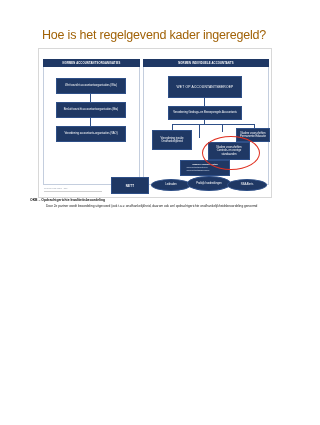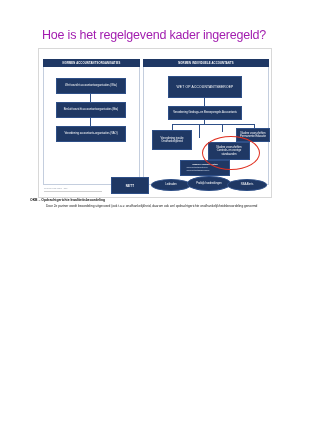--- a/index.html
+++ b/index.html
@@ -8,21 +8,21 @@
     background:#ffffff;
     font-family:"Liberation Sans",sans-serif;
     overflow:hidden;
     position:relative;
   }
   .page{position:absolute;inset:0;background:#ffffff;}
 
   
   .slide-title{
     position:absolute;left:42px;top:28px;width:230px;
-    font-size:12.5px;color:#a21caf;font-weight:400;
+    font-size:12.5px;color:#a16207;font-weight:400;
     letter-spacing:-0.2px;white-space:nowrap;
   }
 
   
   .diagram{
     position:absolute;left:38px;top:48px;width:232px;height:148px;
     background:#ffffff;border:1px solid #d8d8d8;
   }
   .diagram-inner{position:absolute;inset:0;}
 

